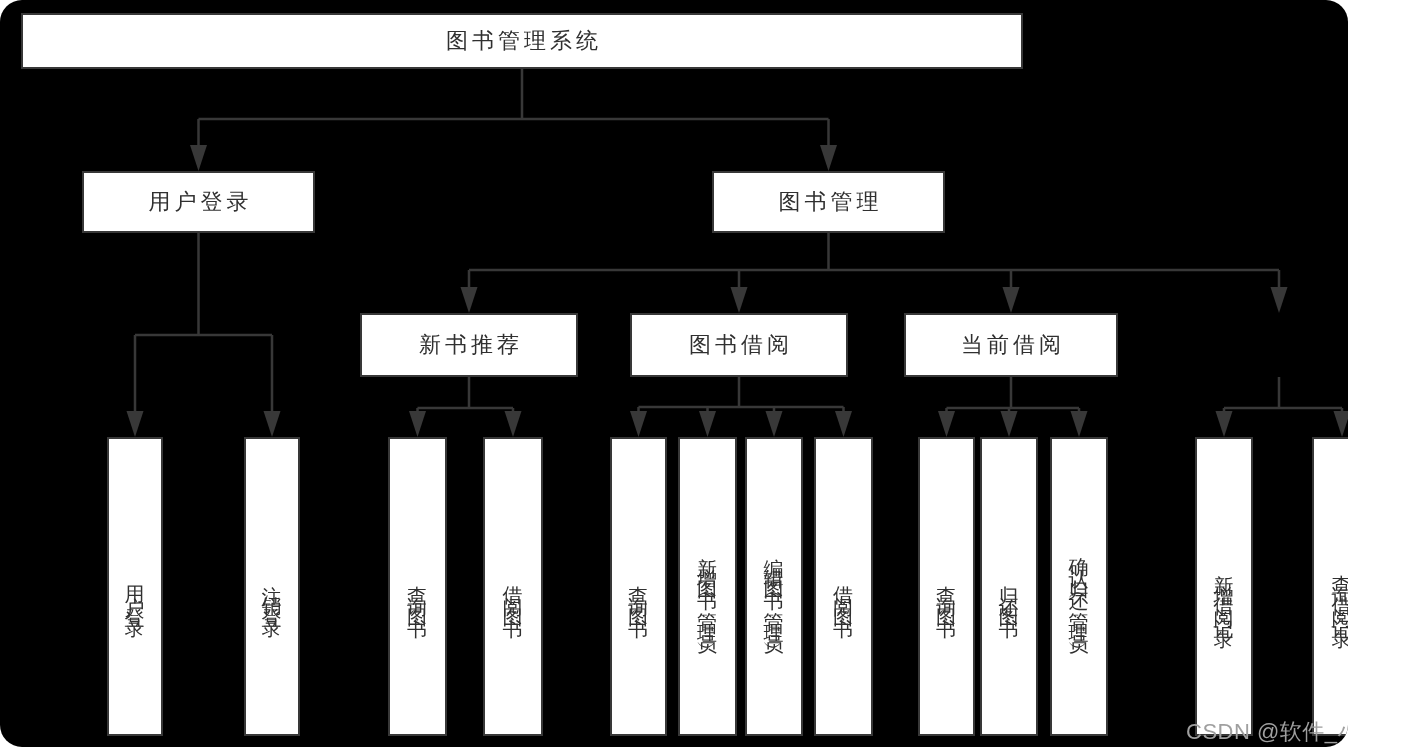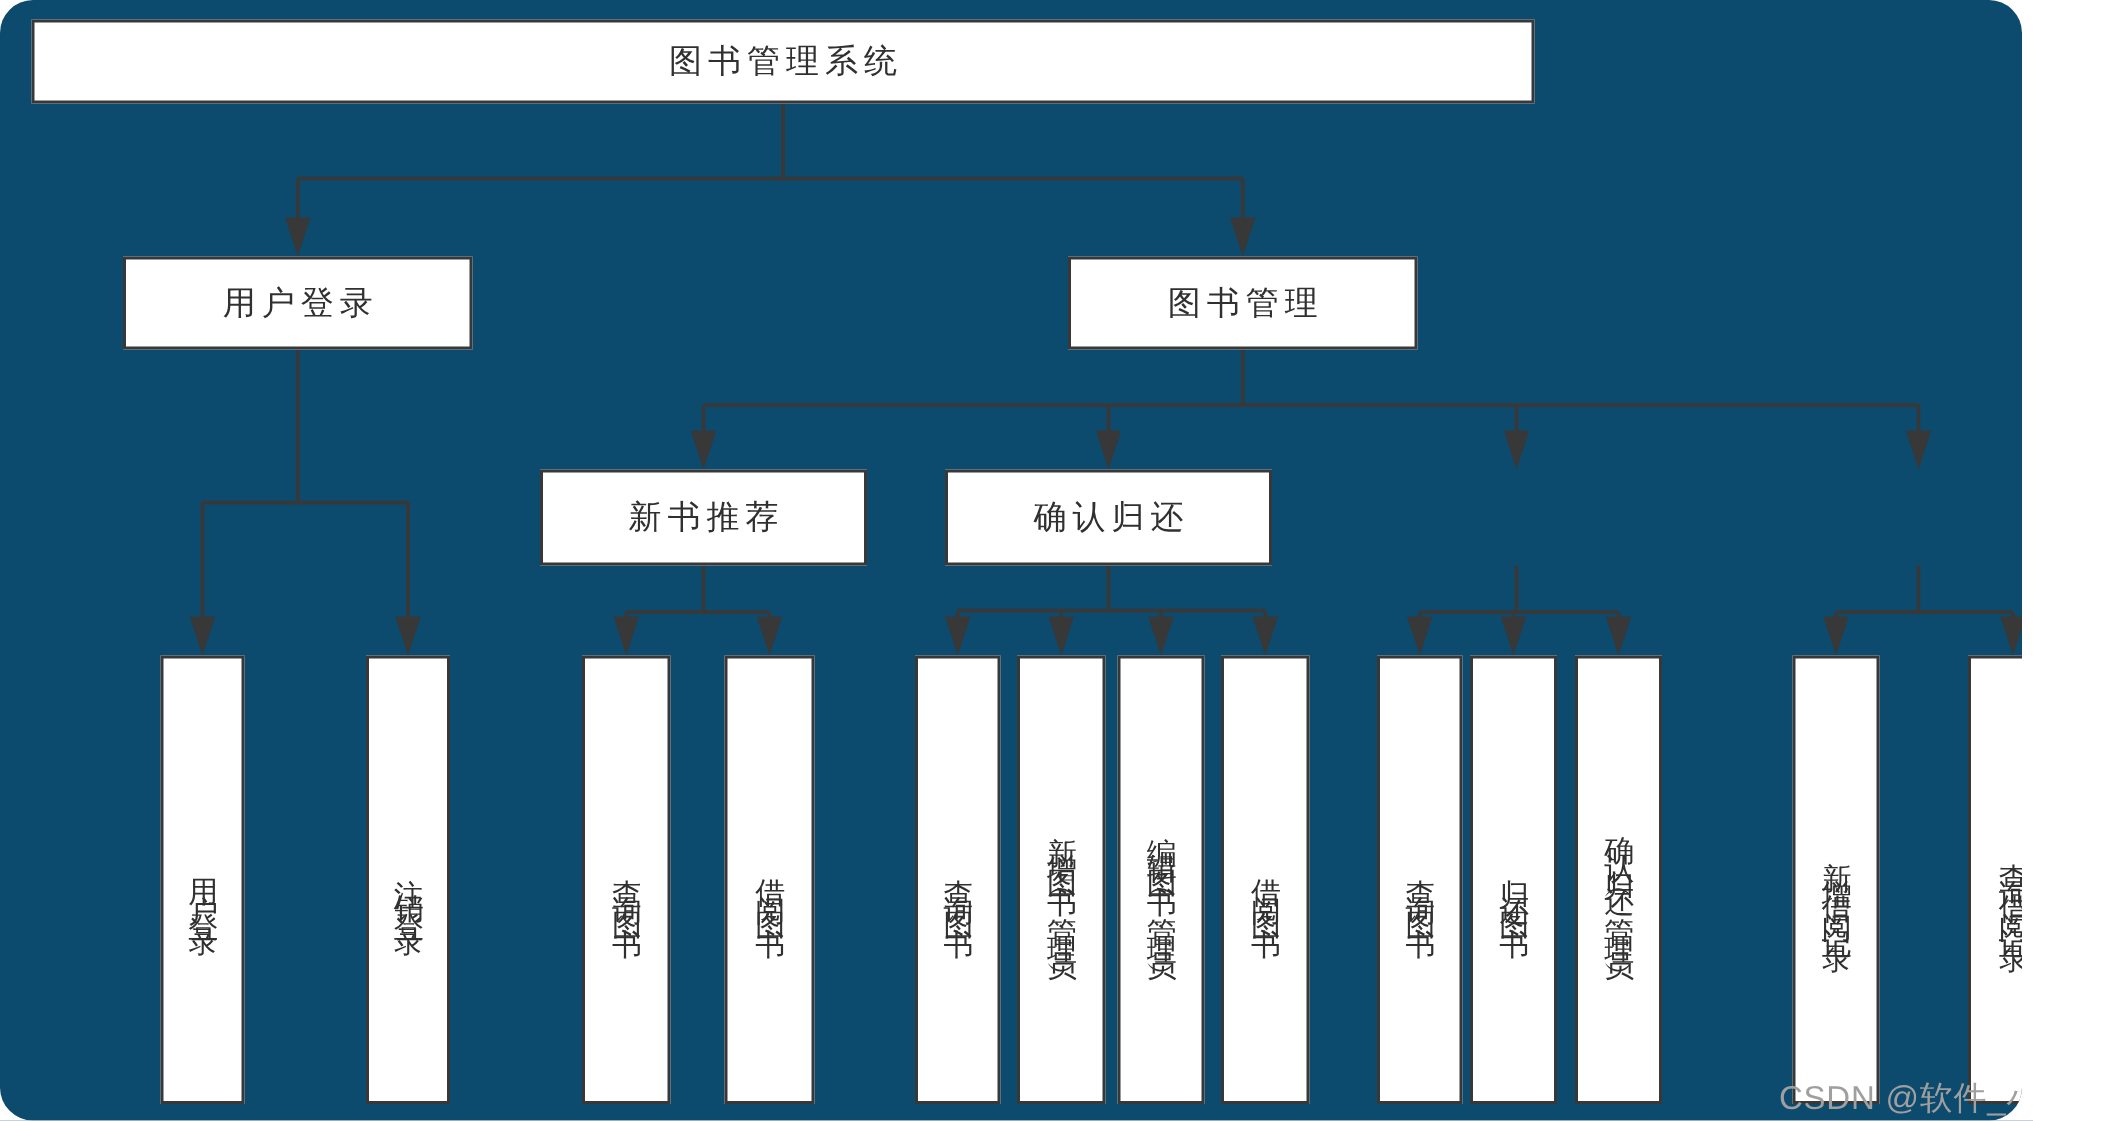--- a/index.html
+++ b/index.html
@@ -1,17 +1,17 @@
 <!DOCTYPE html>
 <html><head>
 <meta charset="utf-8">
 <style>
   html,body{margin:0;padding:0;background:#ffffff;}
   .canvas{
-    position:relative;width:1348px;height:747px;background:#0c4a6e;overflow:hidden;
+    position:relative;width:1348px;height:747px;background:#000000;overflow:hidden;
     font-family:"Liberation Sans", sans-serif;
     border-radius:22px;
   }
   .connectors{position:absolute;left:0;top:0;z-index:1;}
   .box{
     position:absolute;box-sizing:border-box;background:#ffffff;
     border:2.5px solid #383838;z-index:2;
     display:flex;align-items:center;justify-content:center;
     color:#303030;
   }
@@ -79,21 +79,24 @@
     <span>用户登录</span>
   </div>
   <div class="box h" style="left:712px;top:171px;width:233px;height:62px">
     <span>图书管理</span>
   </div>
 
   <div class="box h" style="left:360px;top:313px;width:218px;height:64px">
     <span>新书推荐</span>
   </div>
   <div class="box h" style="left:630px;top:313px;width:218px;height:64px">
-    <span>确认归还</span>
+    <span>图书借阅</span>
+  </div>
+  <div class="box h" style="left:904px;top:313px;width:214px;height:64px">
+    <span>当前借阅</span>
   </div>
 
   <div class="box v" style="left:107px;width:56px">
     <span>用户登录</span>
   </div>
   <div class="box v" style="left:244px;width:56px">
     <span>注销登录</span>
   </div>
 
   <div class="box v" style="left:388px;width:59px">

